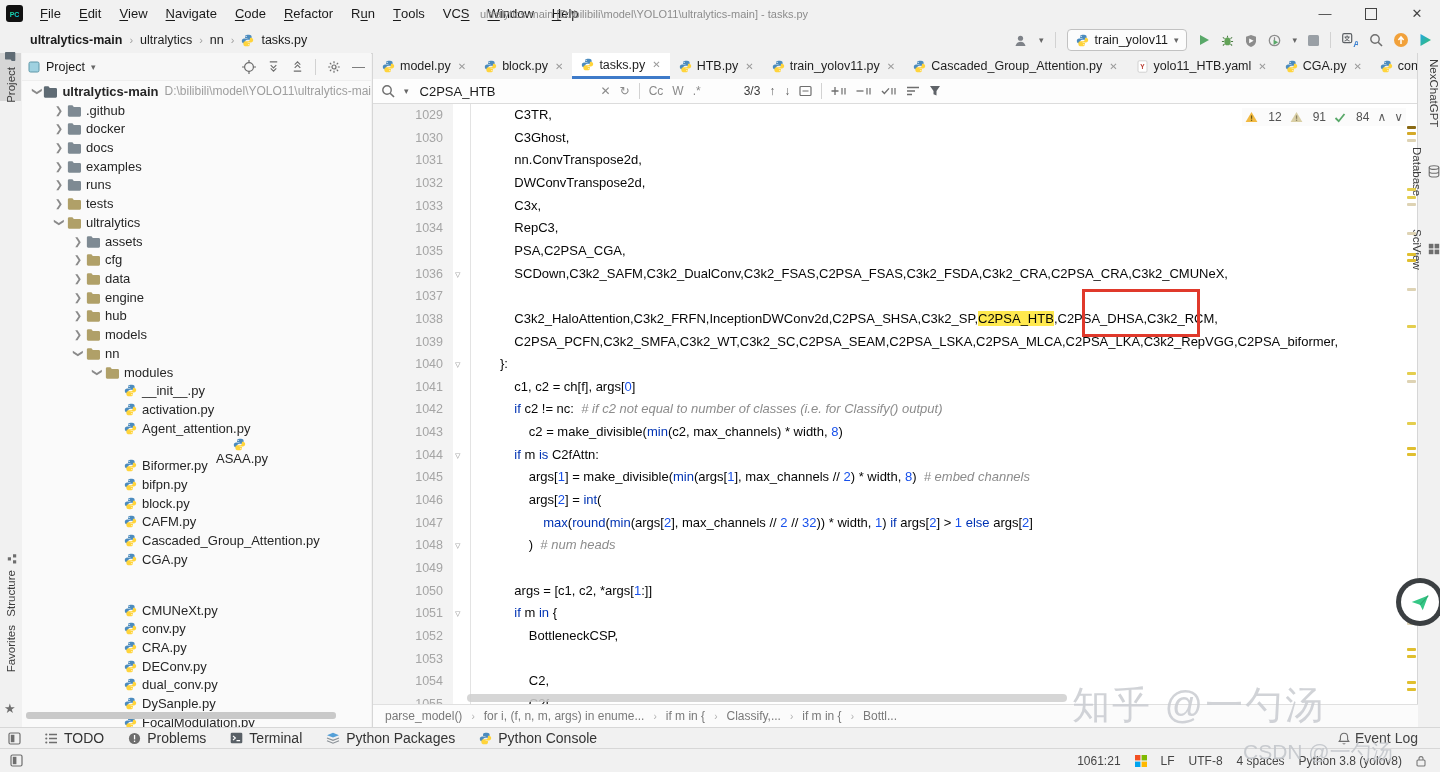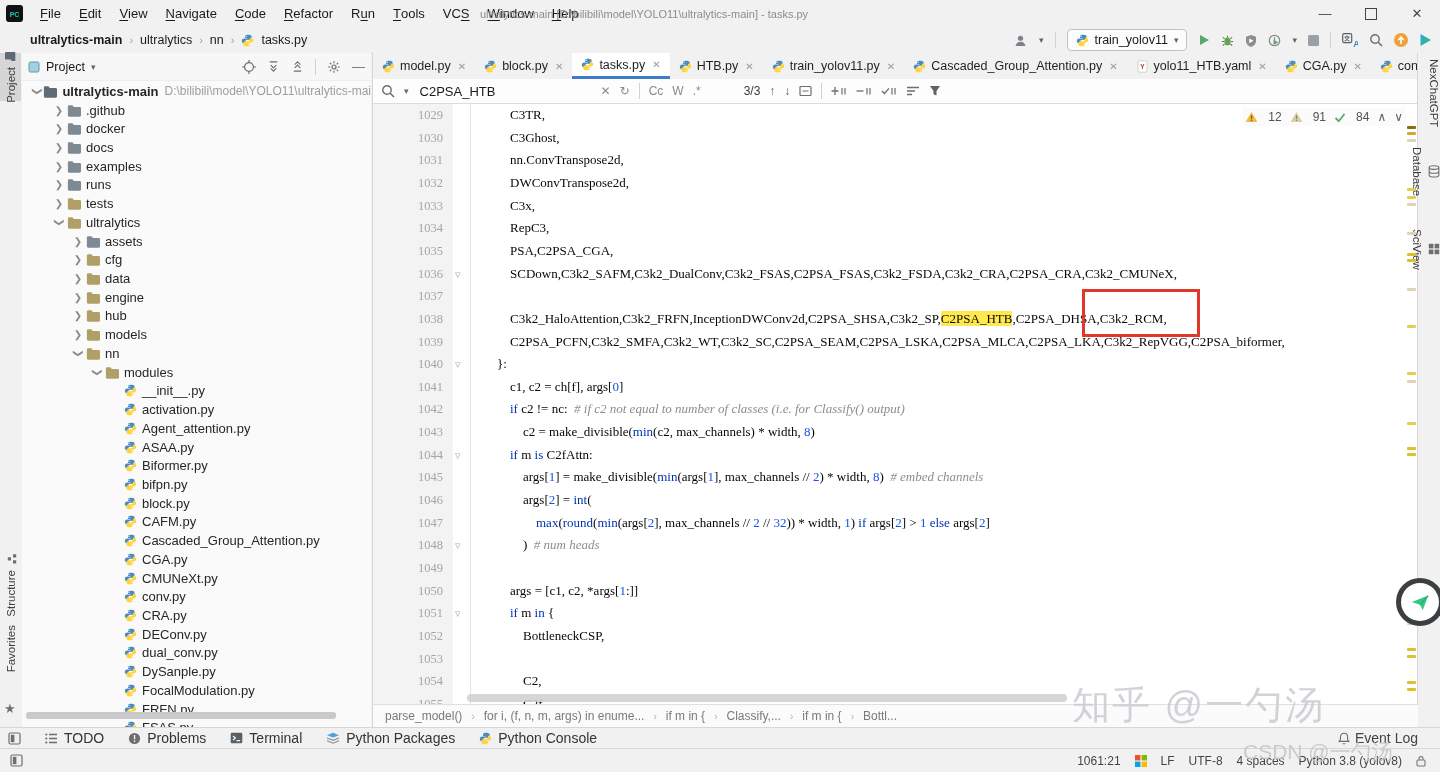--- a/index.html
+++ b/index.html
@@ -56,21 +56,21 @@
   .tab{display:flex;align-items:center;gap:5px;padding:0 9px;font-size:12.5px;height:26px;box-sizing:border-box;color:#1f1f1f}
   .tab .x{color:#9a9a9a;font-size:10px;margin-left:2px}
   .tab.active{background:#fff;border-bottom:3px solid #3e7bc9}
   
   #searchrow{position:absolute;left:0;top:26px;right:0;height:25px;background:#fdfdfd;border-bottom:1px solid #dcdcdc;display:flex;align-items:center;gap:9px;padding-left:8px;box-sizing:border-box}
   #searchInput{border:none;outline:none;background:transparent;font-size:13px;width:170px;font-family:"Liberation Sans","DejaVu Sans",sans-serif;color:#1a1a1a}
   .srch-opt{color:#8a8a8a;font-size:12px}
   #matchCount{color:#3a3a3a;font-size:12px;margin-left:34px}
   .srch-arrow{color:#5f5f5f;font-size:12px}
   
-  #code{position:absolute;left:0;right:0;top:51px;bottom:22px;background:#fff;overflow:hidden;font-family:Liberation Serif, serif;font-size:13px}
+  #code{position:absolute;left:0;right:0;top:51px;bottom:22px;background:#fff;overflow:hidden;font-family:Liberation Sans, sans-serif;font-size:13px}
   .gbg{position:absolute;left:0;top:0;bottom:0;width:80px;background:#f3f3f3}
   .gline{position:absolute;left:97px;top:0;bottom:0;width:1px;background:#e3e3e3}
   .cl{position:absolute;left:0;right:0;height:23px;line-height:22.6px;white-space:pre}
   .lnum{position:absolute;left:0;width:70px;text-align:right;color:#a5a5a5;font-size:12.5px}
   .fold{position:absolute;left:82px;top:0;color:#b0b0b0;font-size:11px}
   .ctext{position:absolute;left:98px;right:0;overflow:hidden;color:#070707}
   .ctext .k{color:#0033b3}.ctext .n{color:#1750eb}.ctext .f{color:#0033b3}
   .ctext .c{color:#8c8c8c;font-style:italic}
   .ctext .h{background:#ffe94e}
   #inspect{position:absolute;top:55px;right:12px;display:flex;gap:8px;align-items:center;font-size:12px;color:#535353;z-index:30;background:rgba(250,250,250,.85);padding:2px 3px}
@@ -473,21 +473,21 @@
         <span class="ic">
           <svg width="13" height="13" viewBox="0 0 16 16">
             <path fill="#4b8bbe" d="M7.9 1C6 1 5 1.9 5 3.2V5h3v.6H3.8C2.2 5.6 1 6.7 1 8.5s1.2 2.9 2.8 2.9H5V9.6C5 8.2 6.2 7 7.7 7h3C11.9 7 13 6 13 4.8V3.2C13 1.9 11.8 1 9.9 1z"></path>
             <circle cx="6.3" cy="3" r=".7" fill="#fff"></circle>
             <path fill="#ffd43b" d="M8.1 15c1.9 0 2.9-.9 2.9-2.2V11H8v-.6h4.2c1.6 0 2.8-1.1 2.8-2.9S13.8 4.6 12.2 4.6H11v1.8C11 7.8 9.8 9 8.3 9h-3C4.1 9 3 10 3 11.2v1.6C3 14.1 4.2 15 6.1 15z"></path>
             <circle cx="9.7" cy="13" r=".7" fill="#fff"></circle>
           </svg>
         </span>
         <span class="lbl">Agent_attention.py</span>
       </div>
-      <div class="trow" style="padding-left: 86px;">
+      <div class="trow" style="padding-left: 86px; flex-direction: column;">
         <span class="chev"></span>
         <span class="ic">
           <svg width="13" height="13" viewBox="0 0 16 16">
             <path fill="#4b8bbe" d="M7.9 1C6 1 5 1.9 5 3.2V5h3v.6H3.8C2.2 5.6 1 6.7 1 8.5s1.2 2.9 2.8 2.9H5V9.6C5 8.2 6.2 7 7.7 7h3C11.9 7 13 6 13 4.8V3.2C13 1.9 11.8 1 9.9 1z"></path>
             <circle cx="6.3" cy="3" r=".7" fill="#fff"></circle>
             <path fill="#ffd43b" d="M8.1 15c1.9 0 2.9-.9 2.9-2.2V11H8v-.6h4.2c1.6 0 2.8-1.1 2.8-2.9S13.8 4.6 12.2 4.6H11v1.8C11 7.8 9.8 9 8.3 9h-3C4.1 9 3 10 3 11.2v1.6C3 14.1 4.2 15 6.1 15z"></path>
             <circle cx="9.7" cy="13" r=".7" fill="#fff"></circle>
           </svg>
         </span>
         <span class="lbl">ASAA.py</span>
@@ -557,21 +557,21 @@
         <span class="ic">
           <svg width="13" height="13" viewBox="0 0 16 16">
             <path fill="#4b8bbe" d="M7.9 1C6 1 5 1.9 5 3.2V5h3v.6H3.8C2.2 5.6 1 6.7 1 8.5s1.2 2.9 2.8 2.9H5V9.6C5 8.2 6.2 7 7.7 7h3C11.9 7 13 6 13 4.8V3.2C13 1.9 11.8 1 9.9 1z"></path>
             <circle cx="6.3" cy="3" r=".7" fill="#fff"></circle>
             <path fill="#ffd43b" d="M8.1 15c1.9 0 2.9-.9 2.9-2.2V11H8v-.6h4.2c1.6 0 2.8-1.1 2.8-2.9S13.8 4.6 12.2 4.6H11v1.8C11 7.8 9.8 9 8.3 9h-3C4.1 9 3 10 3 11.2v1.6C3 14.1 4.2 15 6.1 15z"></path>
             <circle cx="9.7" cy="13" r=".7" fill="#fff"></circle>
           </svg>
         </span>
         <span class="lbl">CGA.py</span>
       </div>
-      <div class="trow" style="padding-left: 86px;">
+      <div class="trow" style="padding-left: 86px; margin-top: 32px;">
         <span class="chev"></span>
         <span class="ic">
           <svg width="13" height="13" viewBox="0 0 16 16">
             <path fill="#4b8bbe" d="M7.9 1C6 1 5 1.9 5 3.2V5h3v.6H3.8C2.2 5.6 1 6.7 1 8.5s1.2 2.9 2.8 2.9H5V9.6C5 8.2 6.2 7 7.7 7h3C11.9 7 13 6 13 4.8V3.2C13 1.9 11.8 1 9.9 1z"></path>
             <circle cx="6.3" cy="3" r=".7" fill="#fff"></circle>
             <path fill="#ffd43b" d="M8.1 15c1.9 0 2.9-.9 2.9-2.2V11H8v-.6h4.2c1.6 0 2.8-1.1 2.8-2.9S13.8 4.6 12.2 4.6H11v1.8C11 7.8 9.8 9 8.3 9h-3C4.1 9 3 10 3 11.2v1.6C3 14.1 4.2 15 6.1 15z"></path>
             <circle cx="9.7" cy="13" r=".7" fill="#fff"></circle>
           </svg>
         </span>
         <span class="lbl">CMUNeXt.py</span>

